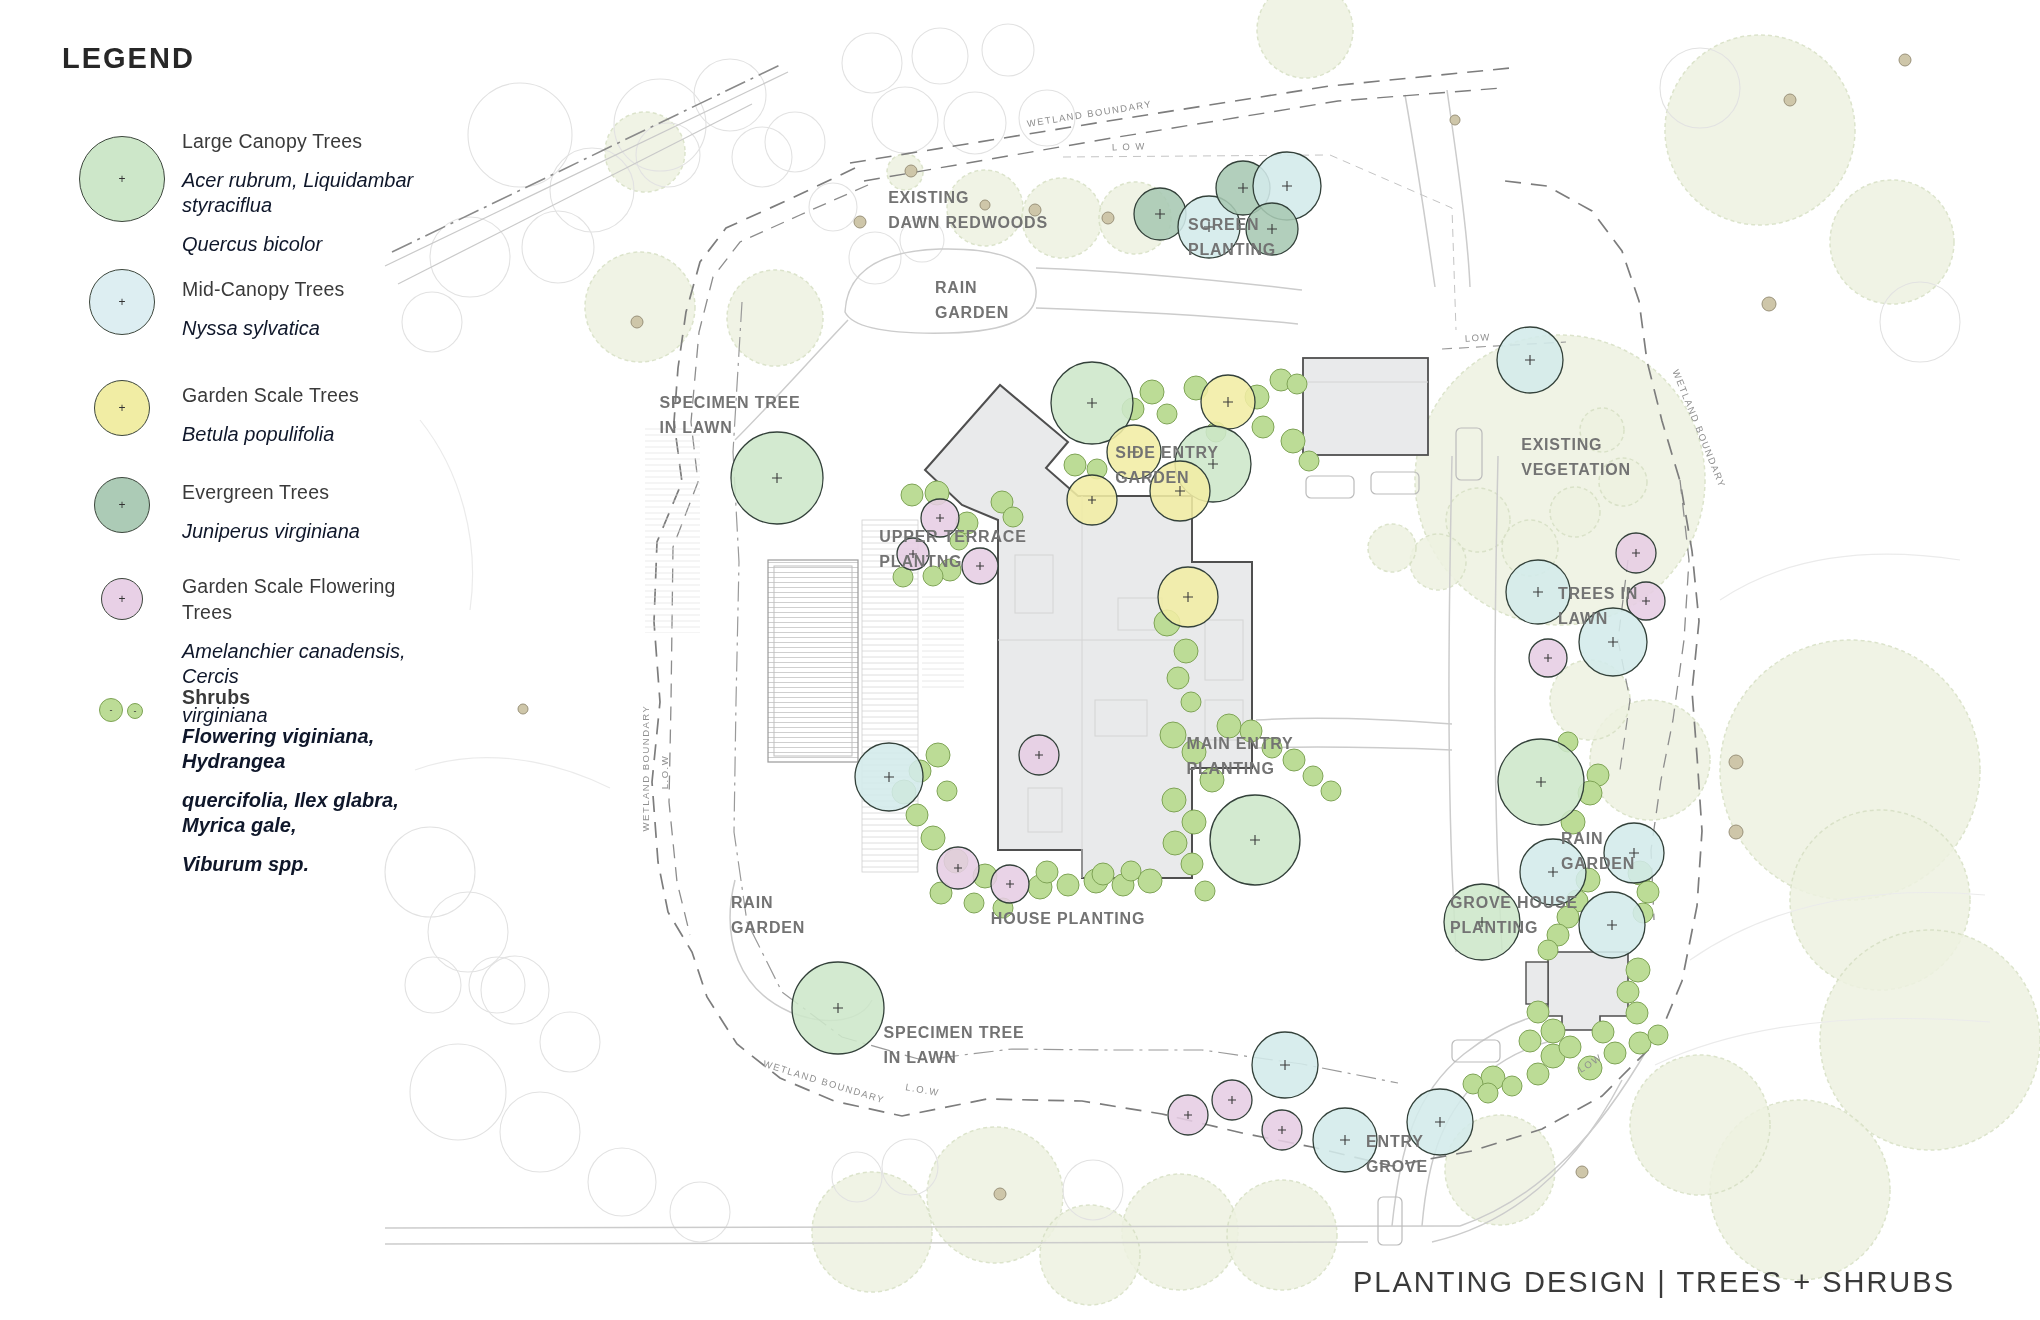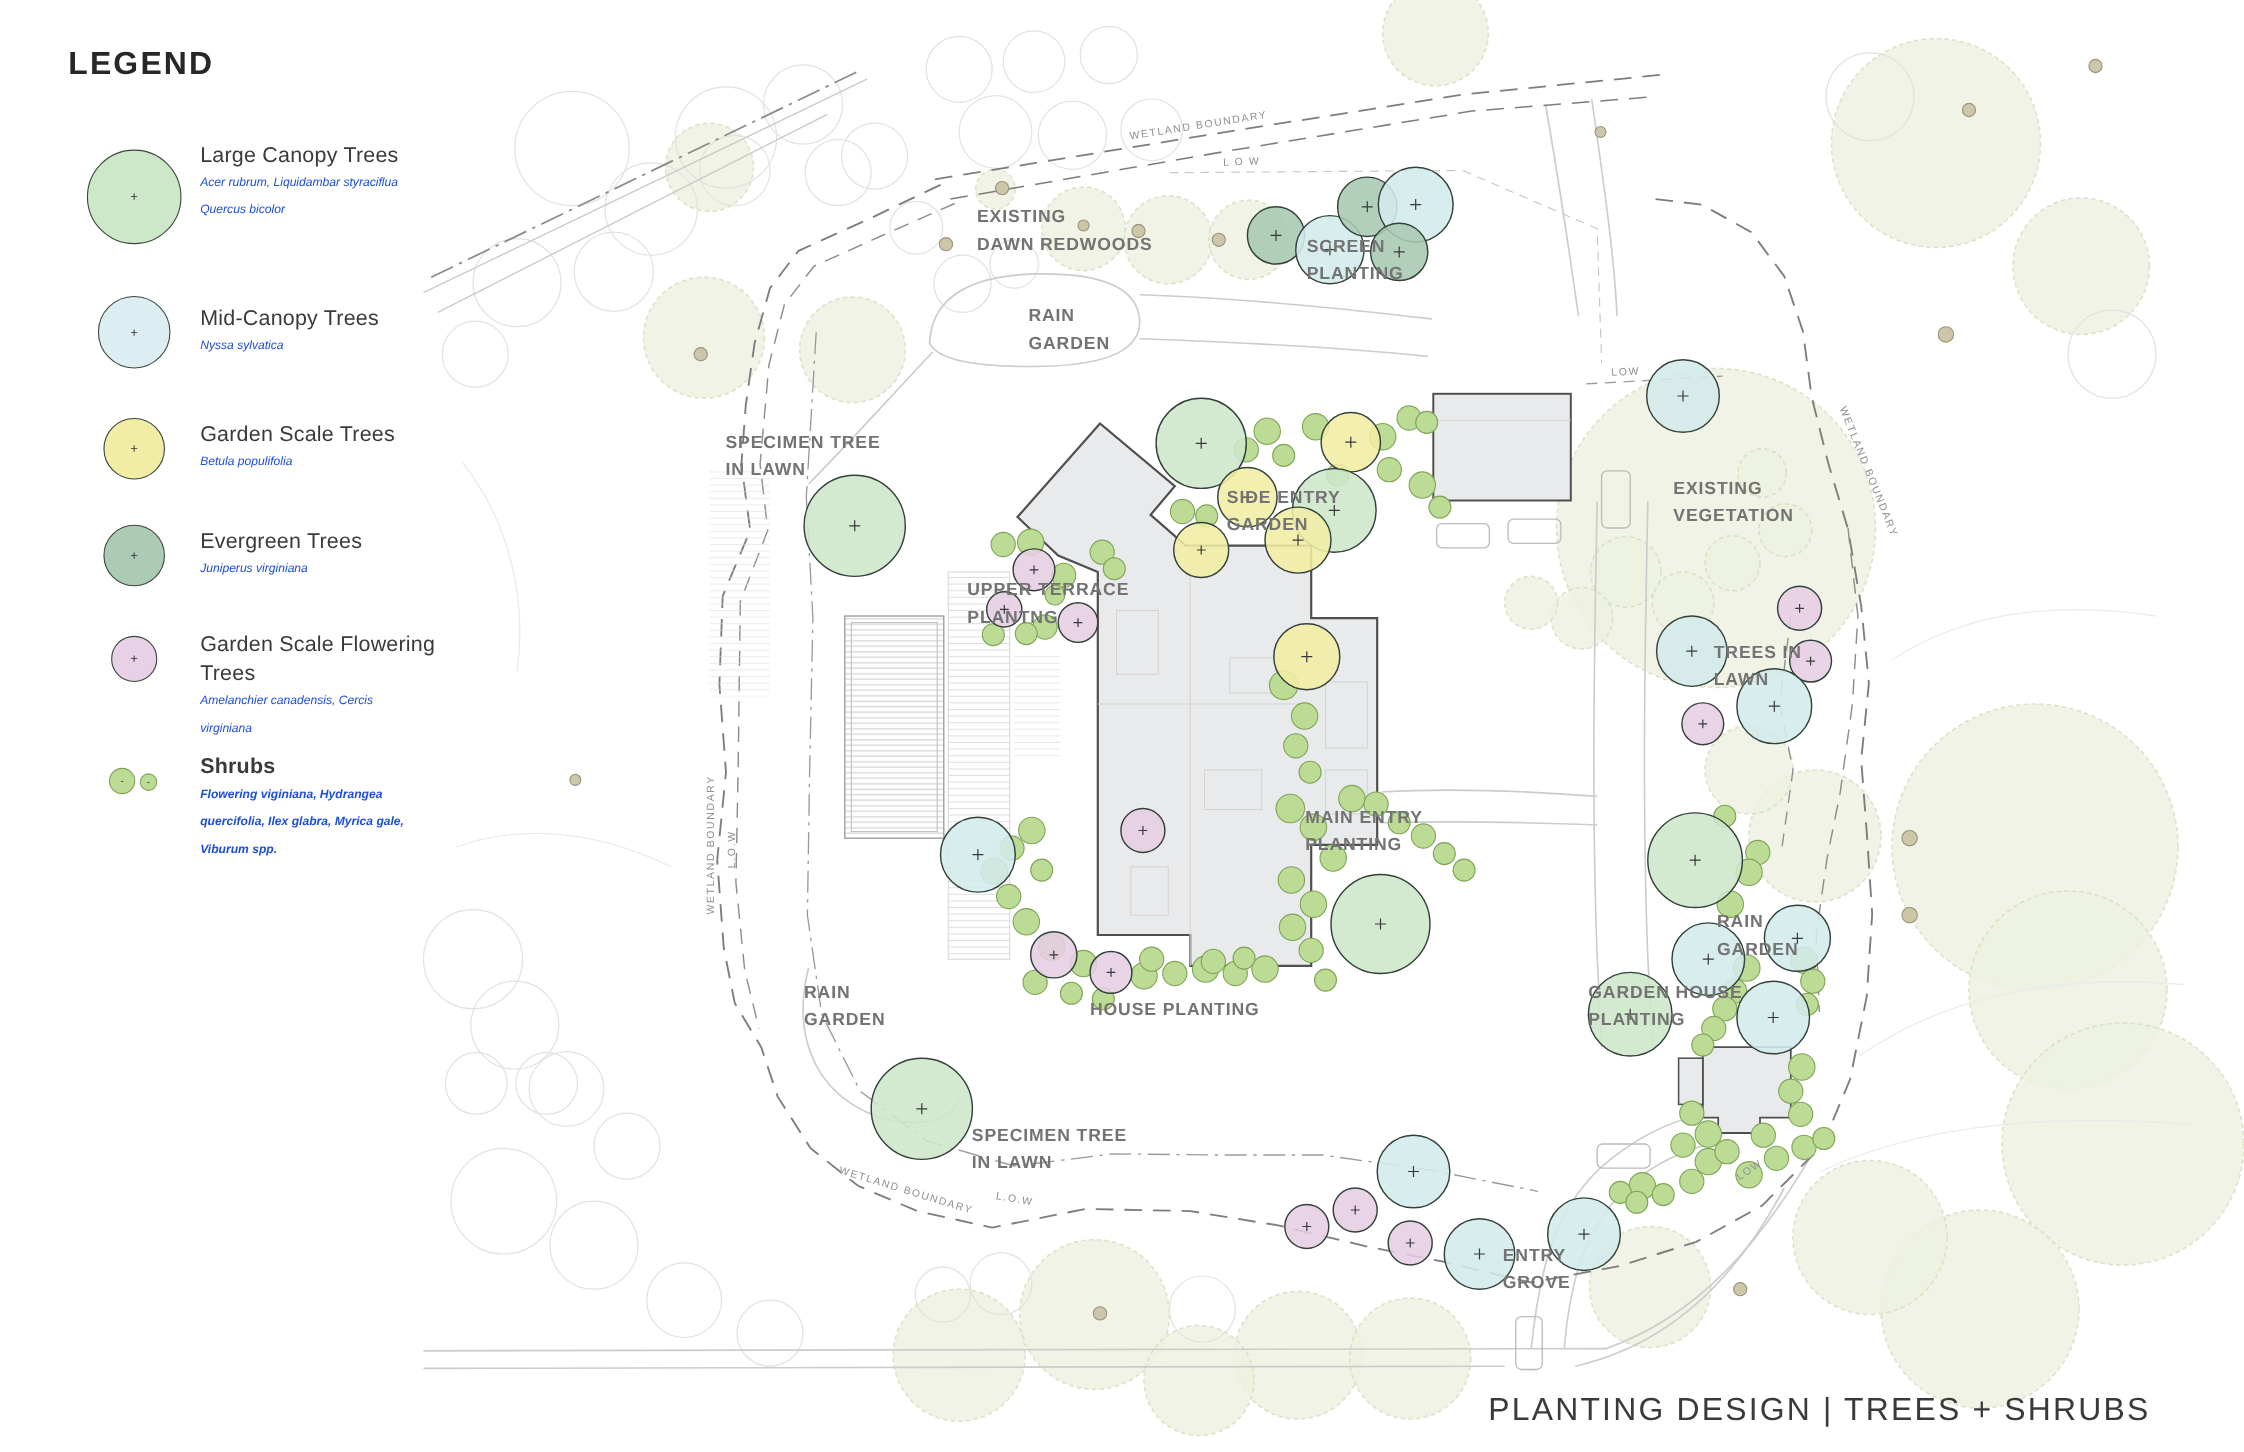--- a/index.html
+++ b/index.html
@@ -9,21 +9,21 @@
   .plan-label{position:absolute;transform:translate(-50%,-50%);text-align:left;
       font-size:16px;font-weight:700;letter-spacing:.8px;line-height:25px;color:#737373;
       white-space:pre-line;}
   #legend-title{position:absolute;left:62px;top:42px;font-size:29px;font-weight:700;
       letter-spacing:2px;color:#272727;text-align:right;}
   .legend-circle{position:absolute;border-radius:50%;box-sizing:border-box;
       display:flex;align-items:center;justify-content:center;
       font-size:12px;color:#333;border:1.4px solid #3c463c;}
   .legend-text{position:absolute;left:182px;width:260px;}
   .legend-label{font-size:19.5px;color:#3a3a3a;letter-spacing:.2px;line-height:26px;}
-  .legend-species{font-size:11px;font-style:italic;color:#1d4ed8;line-height:25px;}
+  .legend-species{font-size:20px;font-style:italic;color:#0f172a;line-height:25px;margin-top:14px;}
   #sheet-title{position:absolute;right:85px;top:1266px;font-size:29px;font-weight:400;
       letter-spacing:2px;color:#3a3a3a;white-space:nowrap;margin-left:40px;}
 </style>
 </head>
 <body>
 
 <div id="canvas">
 
   <svg id="plansvg" width="2040" height="1320" viewBox="0 0 2040 1320">
     <defs>
@@ -436,21 +436,21 @@
       <div class="plan-label" style="left: 953px; top: 549px;">UPPER TERRACE
 PLANTNG</div>
       <div class="plan-label" style="left: 1576px; top: 457px;">EXISTING
 VEGETATION</div>
       <div class="plan-label" style="left: 1598px; top: 606px;">TREES IN
 LAWN</div>
       <div class="plan-label" style="left: 1240px; top: 756px;">MAIN ENTRY
 PLANTING</div>
       <div class="plan-label" style="left: 1598px; top: 851px;">RAIN
 GARDEN</div>
-      <div class="plan-label" style="left: 1514px; top: 915px;">GARDEN HOUSE
+      <div class="plan-label" style="left: 1514px; top: 915px;">GROVE HOUSE
 PLANTING</div>
       <div class="plan-label" style="left: 1068px; top: 918px;">HOUSE PLANTING</div>
       <div class="plan-label" style="left: 768px; top: 915px;">RAIN
 GARDEN</div>
       <div class="plan-label" style="left: 954px; top: 1045px;">SPECIMEN TREE
 IN LAWN</div>
       <div class="plan-label" style="left: 1397px; top: 1154px;">ENTRY
 GROVE</div>
     </div>
 

